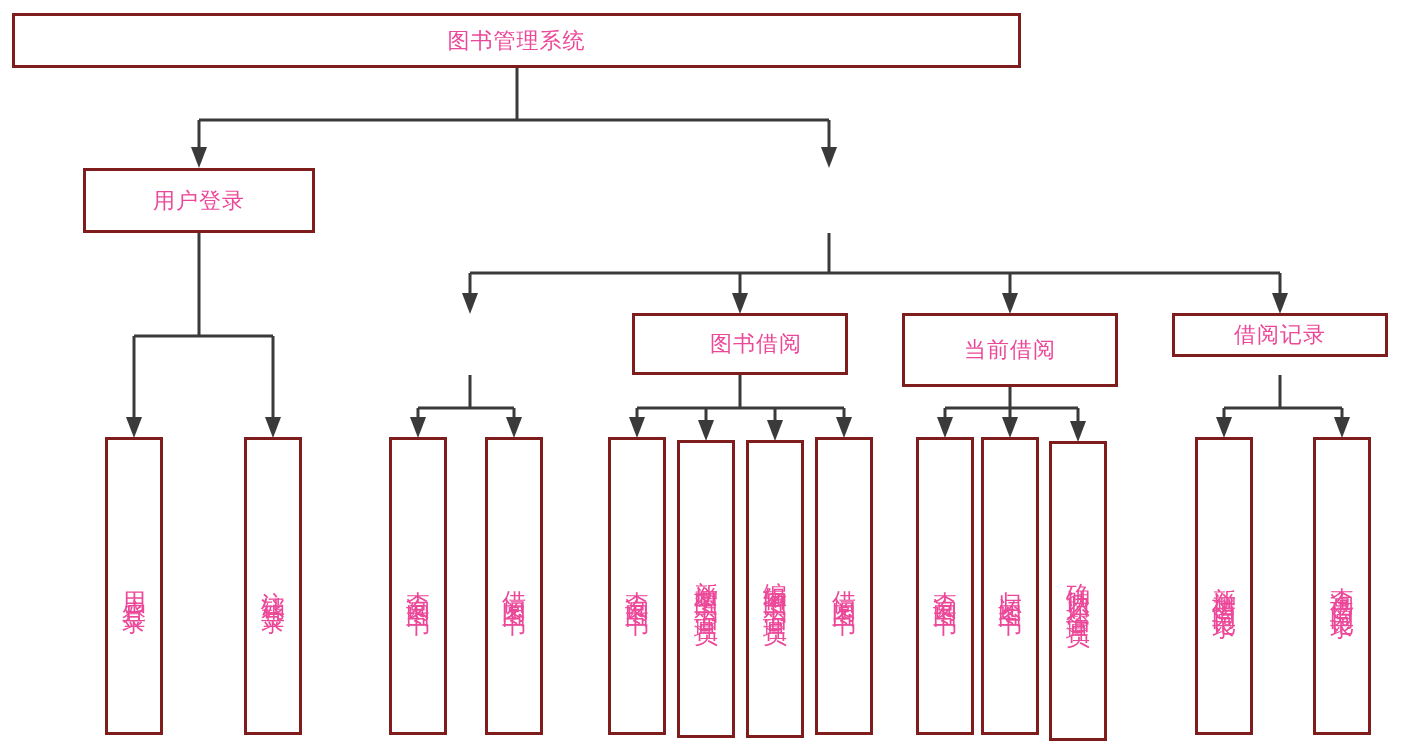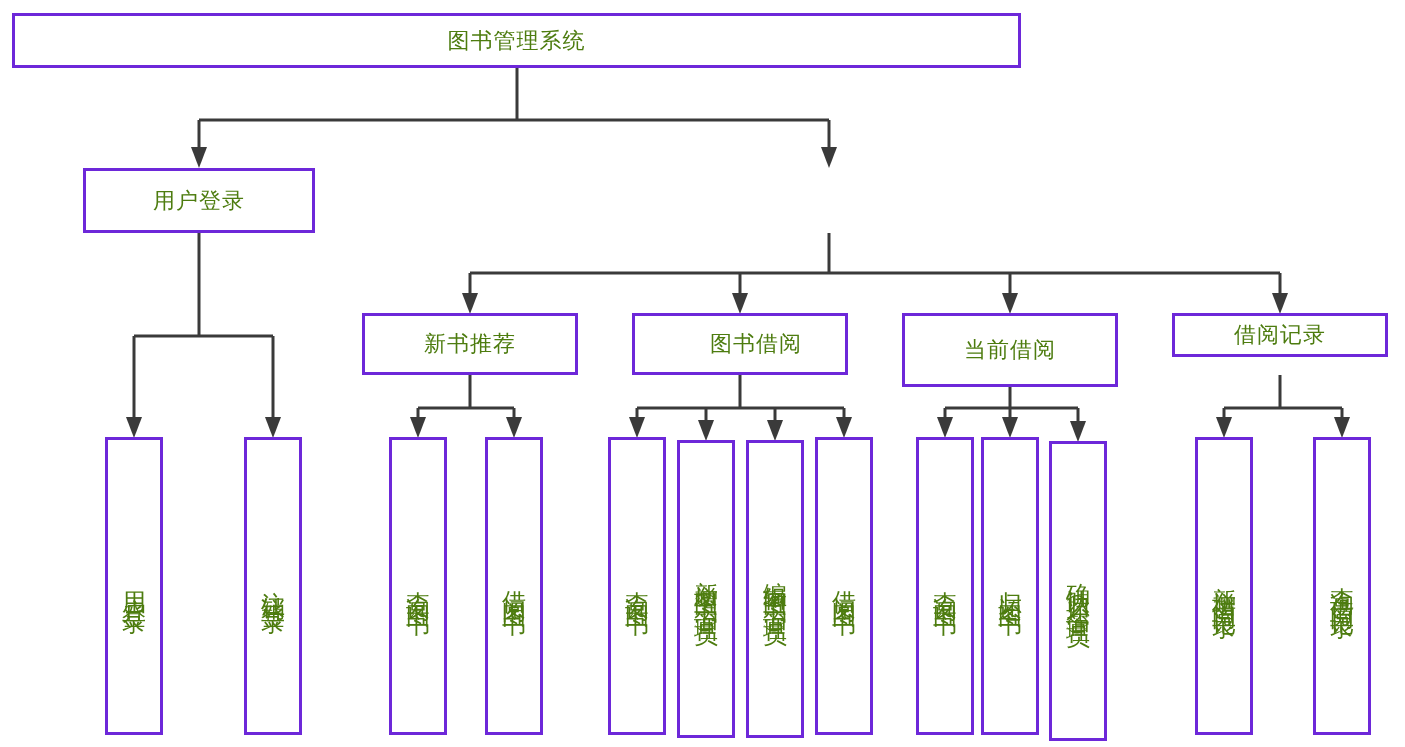--- a/index.html
+++ b/index.html
@@ -12,26 +12,26 @@
     overflow: hidden;
   }
   #connectors {
     position: absolute;
     left: 0; top: 0;
     width: 1405px; height: 747px;
   }
   .box {
     position: absolute;
     box-sizing: border-box;
-    border: 3px solid #6d28d9;
+    border: 3px solid #7f1d1d;
     background: #ffffff;
     display: flex;
     align-items: center;
     justify-content: center;
-    color: #4d7c0f;
+    color: #ec4899;
   }
   .hlabel { font-size: 22px; letter-spacing: 1px; }
   .leaf span {
     writing-mode: vertical-rl;
     text-orientation: mixed;
     font-size: 24px;
     letter-spacing: 7px;
     line-height: 1;
   }
   .leaf.long span { letter-spacing: 6px; }
@@ -100,23 +100,20 @@
     </svg>
 
   <div class="box hlabel" style="left:12px; top:13px; width:1009px; height:55px;">
     <span>图书管理系统</span>
   </div>
 
   <div class="box hlabel" style="left:83px; top:168px; width:232px; height:65px;">
     <span>用户登录</span>
   </div>
 
-  <div class="box hlabel" style="left:362px; top:313px; width:216px; height:62px;">
-    <span>新书推荐</span>
-  </div>
   <div class="box hlabel" style="left:632px; top:313px; width:216px; height:62px;padding-left:32px;">
     <span>图书借阅</span>
   </div>
   <div class="box hlabel" style="left:902px; top:313px; width:216px; height:74px;">
     <span>当前借阅</span>
   </div>
   <div class="box hlabel" style="left:1172px; top:313px; width:216px; height:44px;">
     <span>借阅记录</span>
   </div>
 

